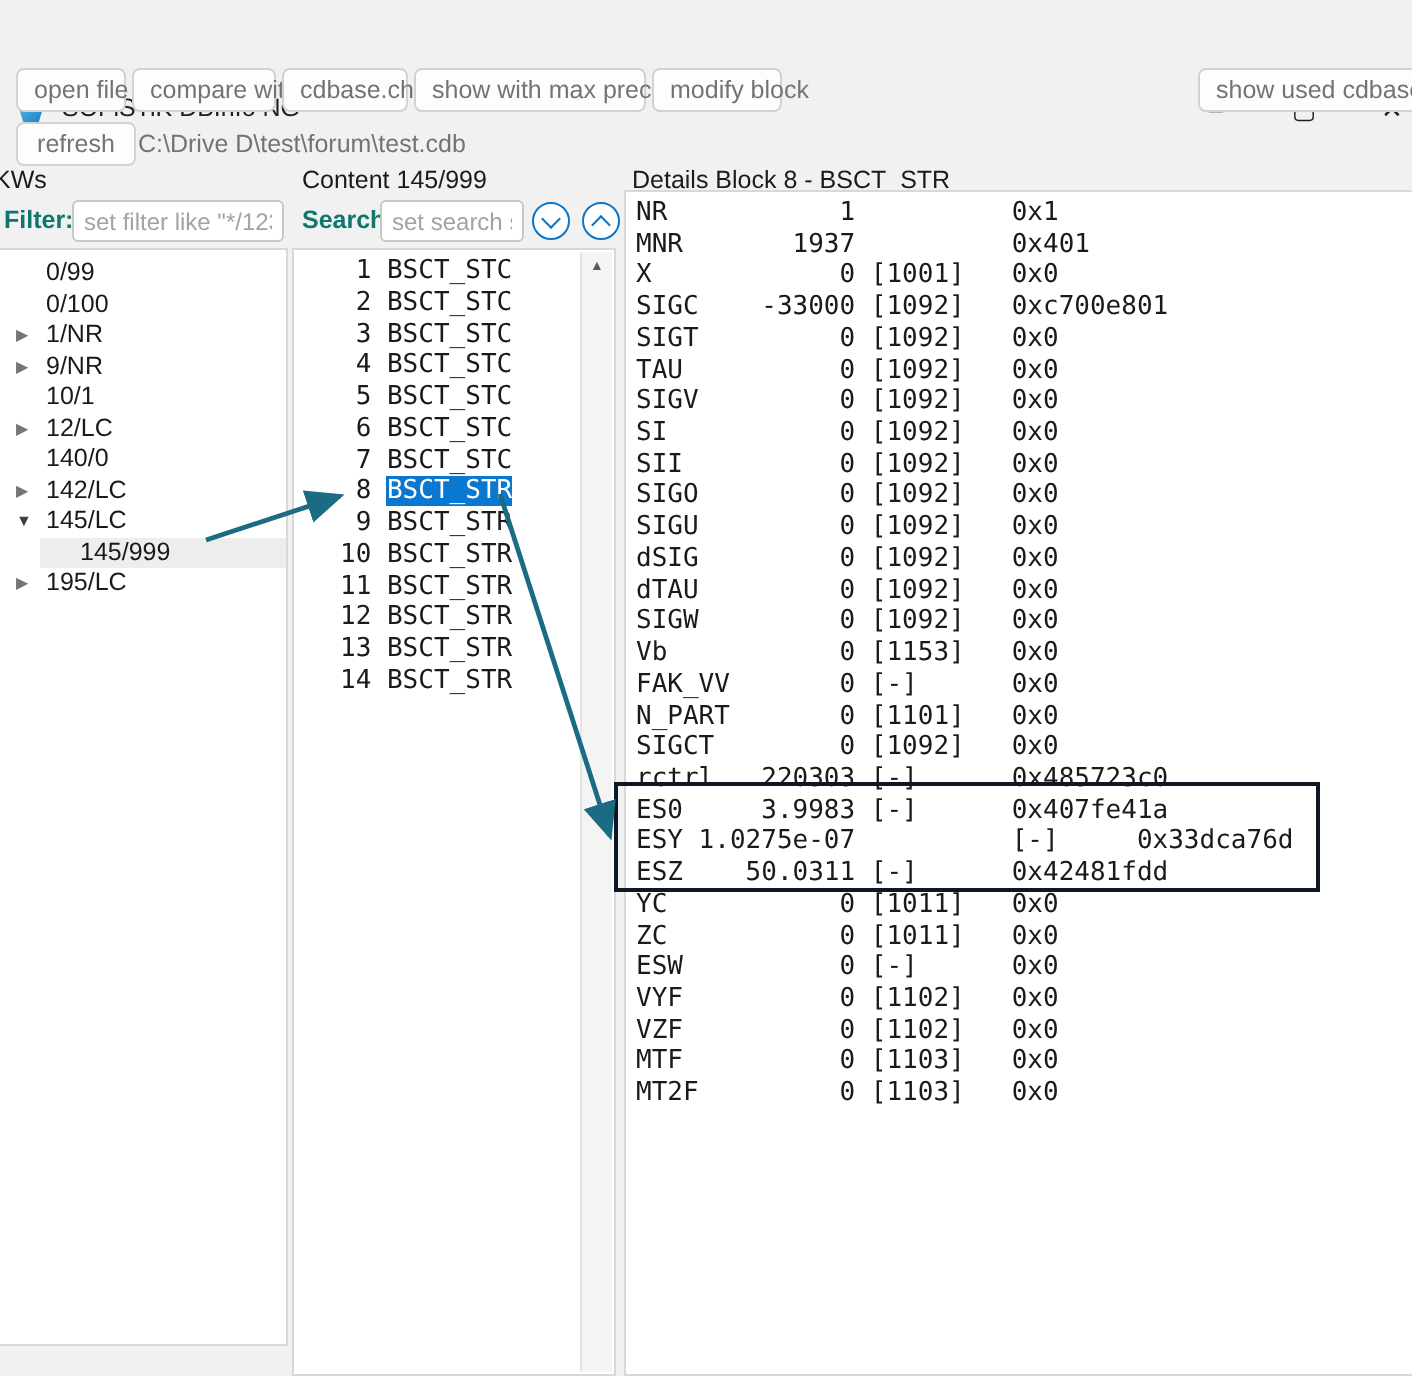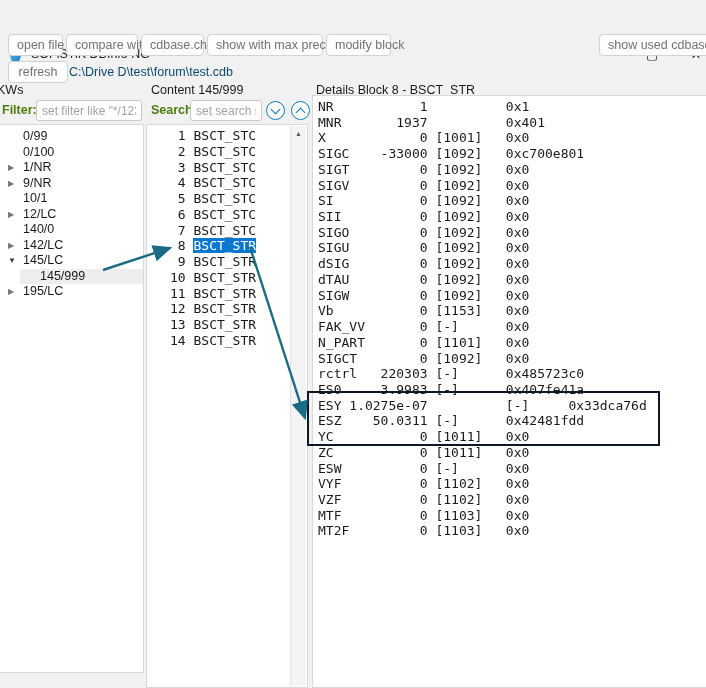--- a/index.html
+++ b/index.html
@@ -10,25 +10,25 @@
   .appicon{position:absolute;left:9px;top:8px;width:13px;height:13px;border-radius:3px;
            background:linear-gradient(135deg,#5ec1e8 0%,#1b7fc4 100%);
            clip-path:polygon(50% 0,100% 35%,80% 100%,20% 100%,0 35%);}
   .apptitle{position:absolute;left:31px;top:7px;font-size:12.5px;color:#202020;}
   .winbtn{position:absolute;top:0;width:44px;height:30px;text-align:center;line-height:30px;
           font-size:13px;color:#222;}
   
   .btn{position:absolute;height:22px;background:#fdfdfd;border:1px solid #d2d2d2;border-radius:4px;
        font-size:12.5px;color:#737373;line-height:20px;text-align:center;padding:0 8px;box-sizing:border-box;
        white-space:nowrap;}
-  .pathtext{position:absolute;left:69px;top:65px;font-size:12.5px;color:#0c4a6e;}
+  .pathtext{position:absolute;left:69px;top:65px;font-size:12.5px;color:#737373;}
   
   .sechdr{position:absolute;top:83px;font-size:12.5px;color:#1a1a1a;}
   
-  .flabel{position:absolute;top:103px;font-size:12.5px;font-weight:700;color:#4d7c0f;}
+  .flabel{position:absolute;top:103px;font-size:12.5px;font-weight:700;color:#0f766e;}
   .tinput{position:absolute;top:100px;height:21px;box-sizing:border-box;background:#fff;
           border:1px solid #c8c8c8;border-radius:3px;font-size:12px;padding:0 5px;
           font-family:"Liberation Sans",sans-serif;color:#333;}
   .tinput::placeholder{color:#a3a3a3;}
   .circbtn{position:absolute;top:101px;width:19px;height:19px;border-radius:50%;
            border:1.6px solid #0b76c8;box-sizing:border-box;background:#fff;}
   .chev{position:absolute;left:5px;width:6px;height:6px;border-right:1.7px solid #0b76c8;
         border-bottom:1.7px solid #0b76c8;}
   .chev.down{top:4px;transform:rotate(45deg);}
   .chev.up{top:7px;transform:rotate(-135deg);}
@@ -171,20 +171,21 @@
     </div>
   </div>
 
   <div class="panel" id="details-panel">
     <div id="drows">
         <div class="drow">NR           1          0x1</div>
         <div class="drow">MNR       1937          0x401</div>
         <div class="drow">X            0 [1001]   0x0</div>
         <div class="drow">SIGC    -33000 [1092]   0xc700e801</div>
         <div class="drow">SIGT         0 [1092]   0x0</div>
+        <div class="drow">TAU          0 [1092]   0x0</div>
         <div class="drow">SIGV         0 [1092]   0x0</div>
         <div class="drow">SI           0 [1092]   0x0</div>
         <div class="drow">SII          0 [1092]   0x0</div>
         <div class="drow">SIGO         0 [1092]   0x0</div>
         <div class="drow">SIGU         0 [1092]   0x0</div>
         <div class="drow">dSIG         0 [1092]   0x0</div>
         <div class="drow">dTAU         0 [1092]   0x0</div>
         <div class="drow">SIGW         0 [1092]   0x0</div>
         <div class="drow">Vb           0 [1153]   0x0</div>
         <div class="drow">FAK_VV       0 [-]      0x0</div>

